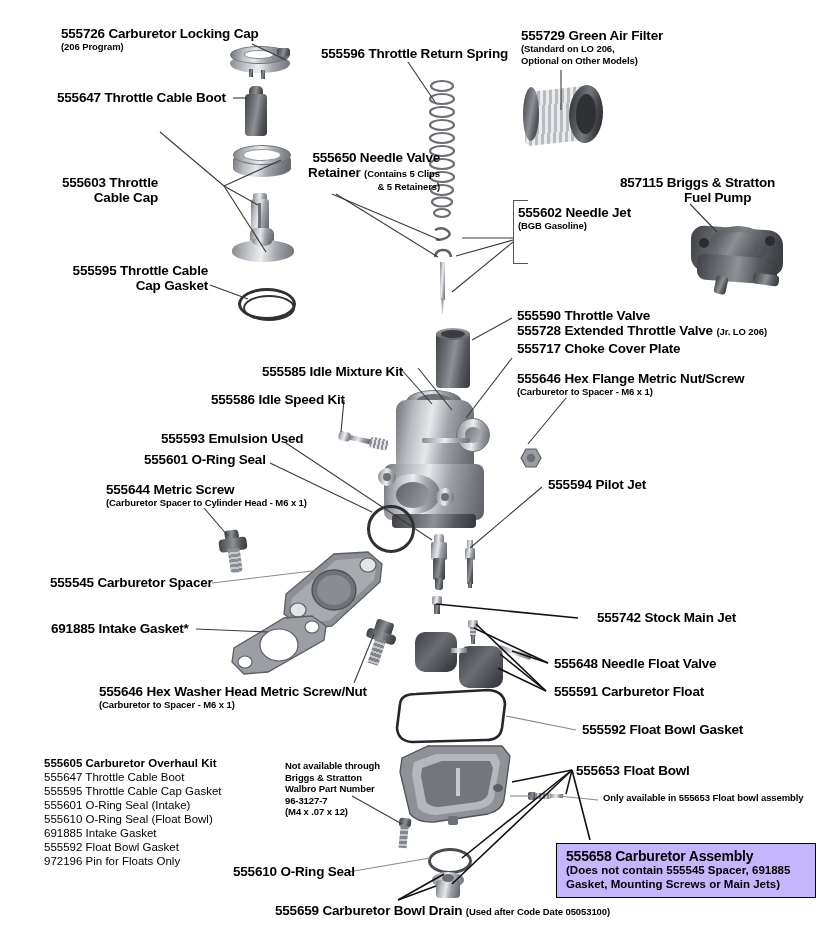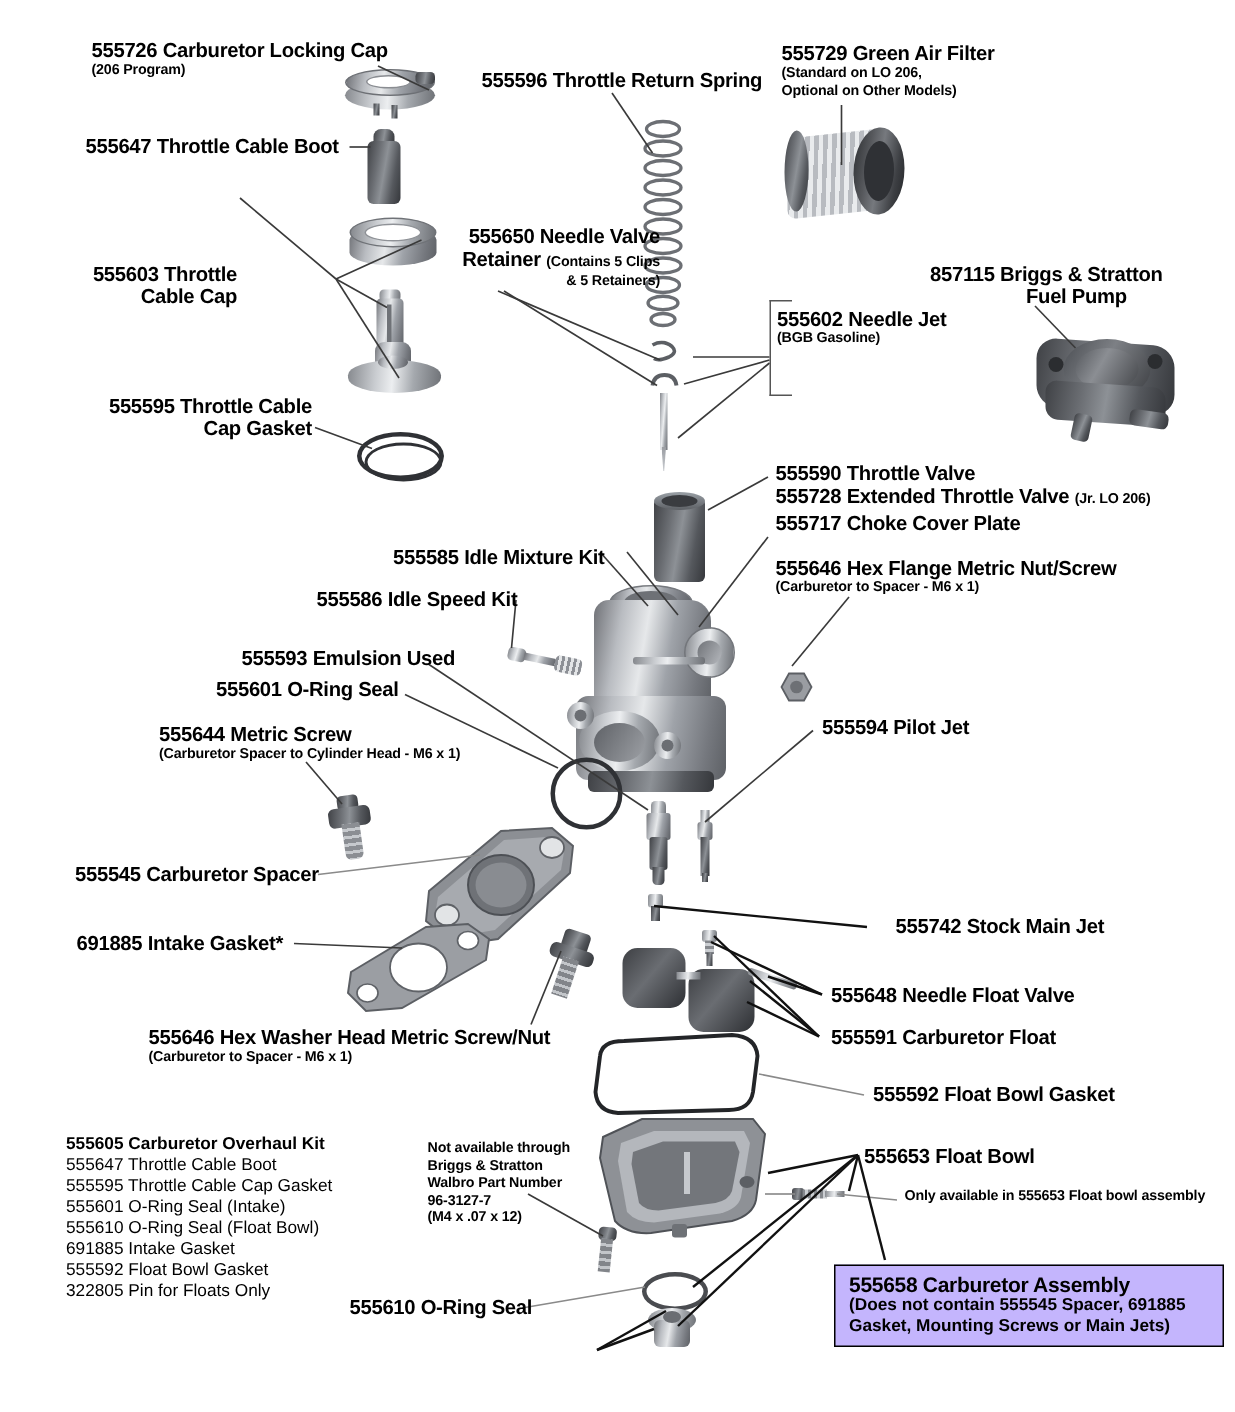--- a/index.html
+++ b/index.html
@@ -498,38 +498,41 @@
   <div class="lbl t" style="left:576px;top:763px;">
     <span>555653</span> <span>Float Bowl</span>
   </div>
 
   <div class="lbl sub" style="left:603px;top:792px;">Only available in 555653 Float bowl assembly</div>
 
   <div class="lbl t" style="left:233px;top:864px;">
     <span>555610</span> <span>O-Ring Seal</span>
   </div>
 
+  <div class="lbl t" style="left:275px;top:903px;">
+    <span>555659</span> <span>Carburetor Bowl Drain</span> <span class="inl">(Used after Code Date 05053100)</span>
+  </div>
 
   <div class="lbl subw" style="left:285px;top:760px;width:120px;">
     <div>Not available through</div>
     <div>Briggs &amp; Stratton</div>
     <div>Walbro Part Number</div>
     <div>96-3127-7</div>
     <div>(M4 x .07 x 12)</div>
   </div>
 
   <div class="lbl" style="left:44px;top:756px;">
     <div class="kit-title">555605 Carburetor Overhaul Kit</div>
     <div class="kit-item">555647 Throttle Cable Boot</div>
     <div class="kit-item">555595 Throttle Cable Cap Gasket</div>
     <div class="kit-item">555601 O-Ring Seal (Intake)</div>
     <div class="kit-item">555610 O-Ring Seal (Float Bowl)</div>
     <div class="kit-item">691885 Intake Gasket</div>
     <div class="kit-item">555592 Float Bowl Gasket</div>
-    <div class="kit-item">322805 Pin for Floats Only</div>
+    <div class="kit-item">972196 Pin for Floats Only</div>
   </div>
 
   <div class="boxed" style="left:556px;top:843px;width:240px;">
     <div class="t">555658 Carburetor Assembly</div>
     <div class="bl">(Does not contain 555545 Spacer, 691885</div>
     <div class="bl">Gasket, Mounting Screws or Main Jets)</div>
   </div>
 
 </div>
 

